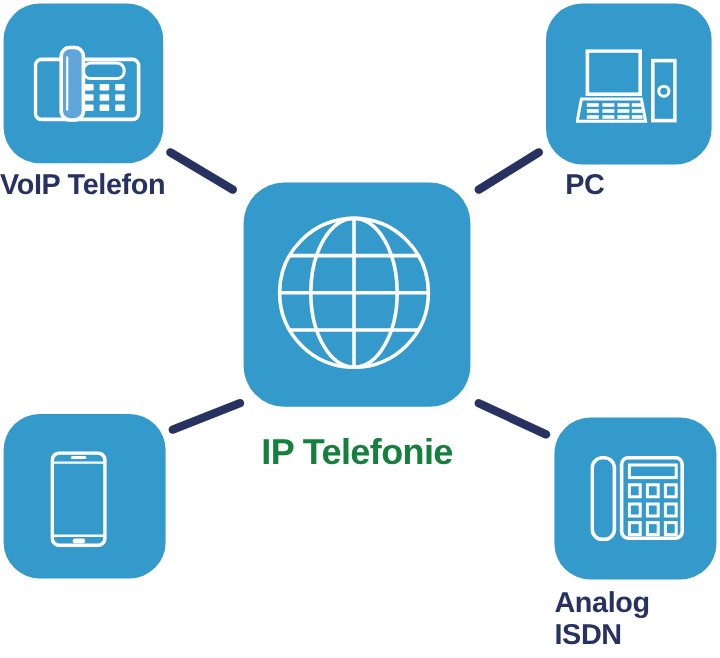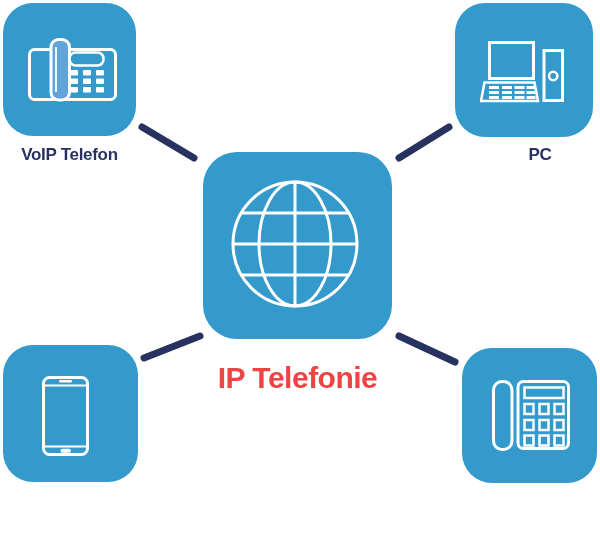--- a/index.html
+++ b/index.html
@@ -19,29 +19,28 @@
   .tile svg { position: absolute; display: block; }
   #connector-layer {
     position: absolute;
     left: 0; top: 0;
     width: 600px; height: 548px;
   }
   .node-label {
     position: absolute;
     color: #273261;
     font-weight: bold;
-    font-size: 17px;
+    font-size: 24px;
     letter-spacing: -0.3px;
-    text-align: center;
     line-height: 27px;
     white-space: nowrap;
   }
   .center-label {
     position: absolute;
-    color: #ef4444;
+    color: #15803d;
     font-weight: bold;
     font-size: 30px;
     letter-spacing: -0.5px;
     text-align: center;
     line-height: 34px;
     white-space: nowrap;
   }
   
   #tile-voip        { left: 3px;   top: 3px;   width: 133px; height: 133px; }
   #tile-pc          { left: 455px; top: 3px;   width: 138px; height: 134px; }
@@ -145,14 +144,18 @@
           <rect x="62.5" y="24" width="9" height="10"></rect>
         <rect x="32.5" y="40" width="9" height="10"></rect>
           <rect x="47.5" y="40" width="9" height="10"></rect>
           <rect x="62.5" y="40" width="9" height="10"></rect>
         <rect x="32.5" y="55.5" width="9" height="10"></rect>
           <rect x="47.5" y="55.5" width="9" height="10"></rect>
           <rect x="62.5" y="55.5" width="9" height="10"></rect>
       </g>
     </svg>
   </div>
+  <div class="node-label" id="label-analog">
+    <div>Analog</div>
+    <div>ISDN</div>
+  </div>
 
 </div>
 
 </body></html>

